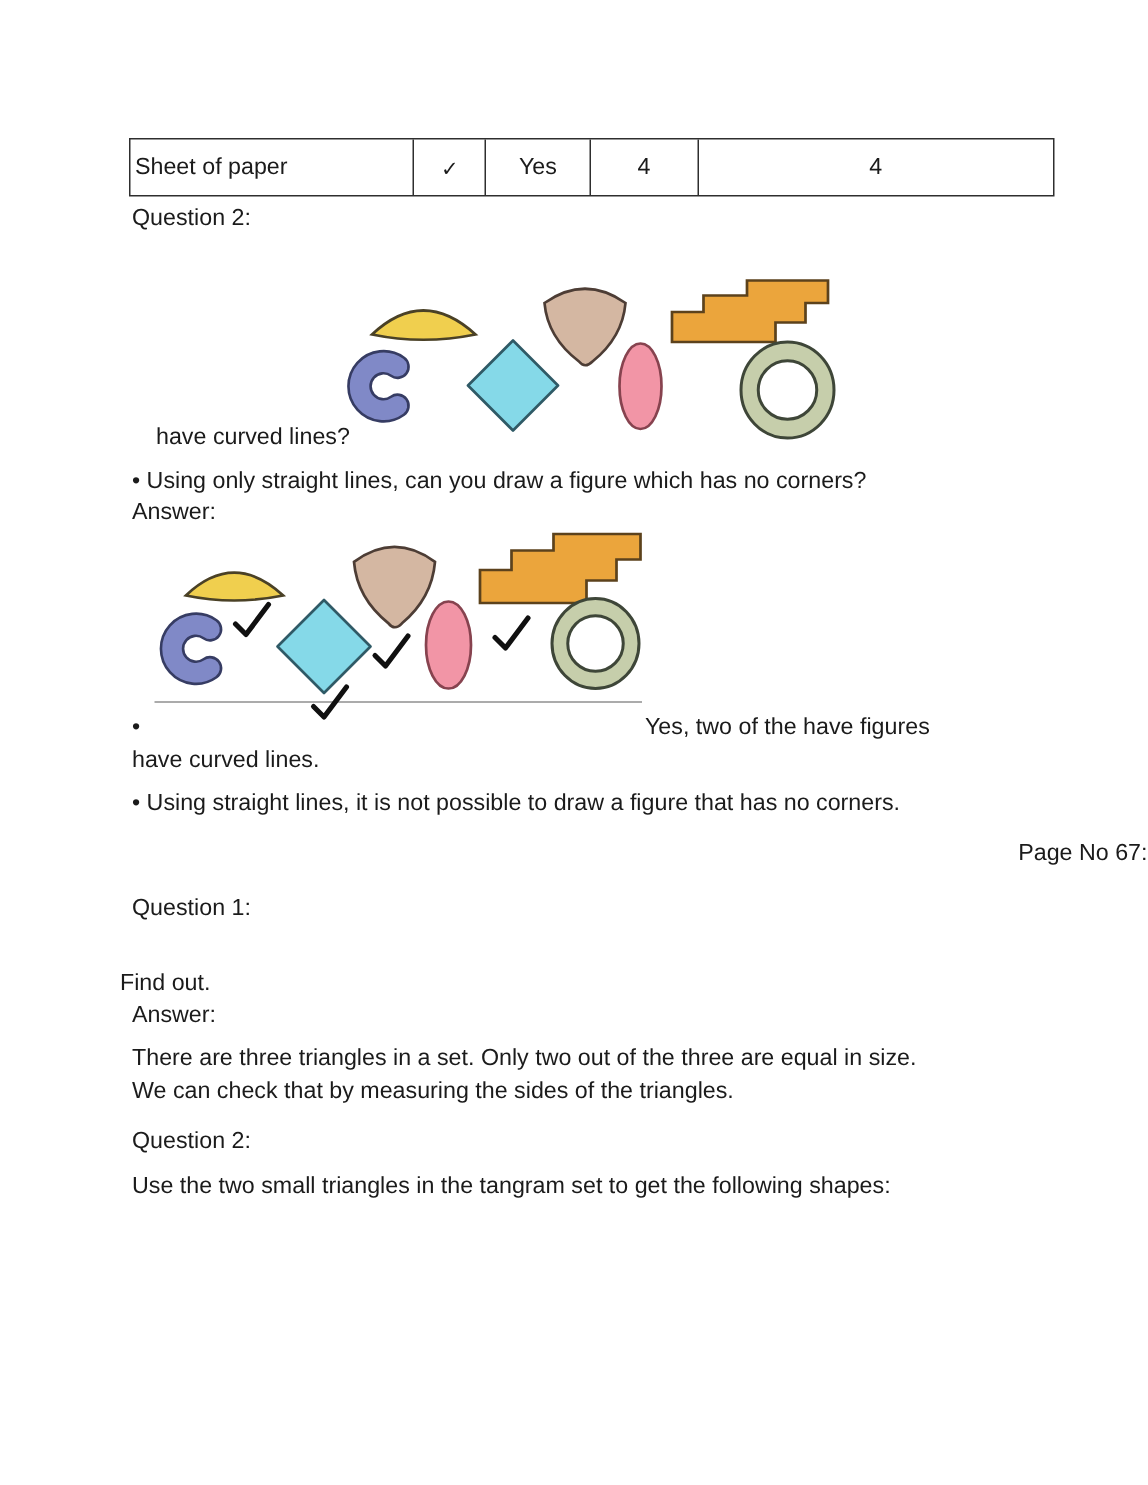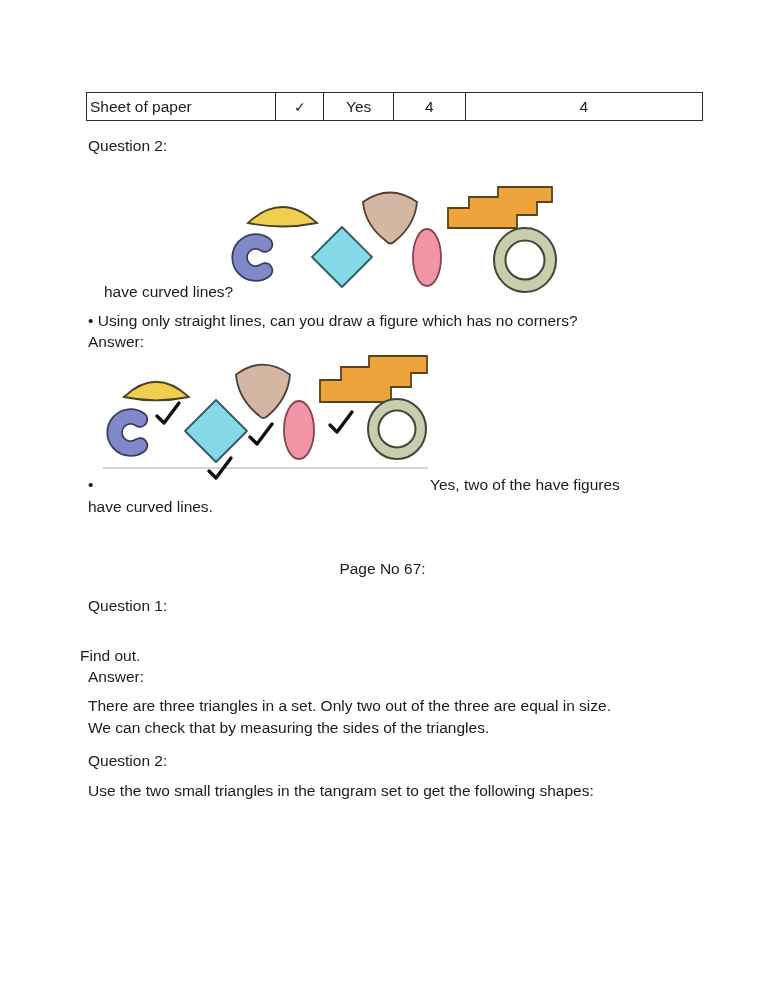--- a/index.html
+++ b/index.html
@@ -18,21 +18,21 @@
     line-height: 20px;
     white-space: nowrap;
   }
   .centered {
     left: 0; right: 0; text-align: center;
   }
   
   .ans-table {
     position: absolute;
     left: 86px; top: 92px;
-    width: 617px; height: 29px;
+    width: 617px; height: 39px;
     display: flex;
     border: 1.5px solid #2e2e2e;
     box-sizing: border-box;
     background: #fff;
   }
   .ans-cell {
     box-sizing: border-box;
     border-left: 1.5px solid #2e2e2e;
     display: flex;
     align-items: center;
@@ -64,22 +64,23 @@
   </div>
 
   <div class="line" style="left:88px; top:136px;">Question 2:</div>
   <div class="line" style="left:104px; top:282px;">have curved lines?</div>
   <div class="line" style="left:88px; top:311px;">• Using only straight lines, can you draw a figure which has no corners?</div>
   <div class="line" style="left:88px; top:332px;">Answer:</div>
 
   <div class="line" style="left:88px; top:475px;">•</div>
   <div class="line" style="left:430px; top:475px;">Yes, two of the have figures</div>
   <div class="line" style="left:88px; top:497px;">have curved lines.</div>
+  <div class="line" style="left:88px; top:526px;">• Using straight lines, it is not possible to draw a figure that has no corners.</div>
 
-  <div class="line centered" style="top:559px;">Page No 67:</div>
+  <div class="line centered" style="top:559px;text-align:right;">Page No 67:</div>
 
   <div class="line" style="left:88px; top:596px;">Question 1:</div>
   <div class="line" style="left:80px; top:646px;">Find out.</div>
   <div class="line" style="left:88px; top:667px;">Answer:</div>
   <div class="line" style="left:88px; top:718px;">We can check that by measuring the sides of the triangles.</div>
   <div class="line" style="left:88px; top:696px;">There are three triangles in a set. Only two out of the three are equal in size.</div>
   <div class="line" style="left:88px; top:751px;">Question 2:</div>
   <div class="line" style="left:88px; top:781px;">Use the two small triangles in the tangram set to get the following shapes:</div>
 
   <svg class="fig1" width="340" height="110" viewBox="0 0 340 110">

